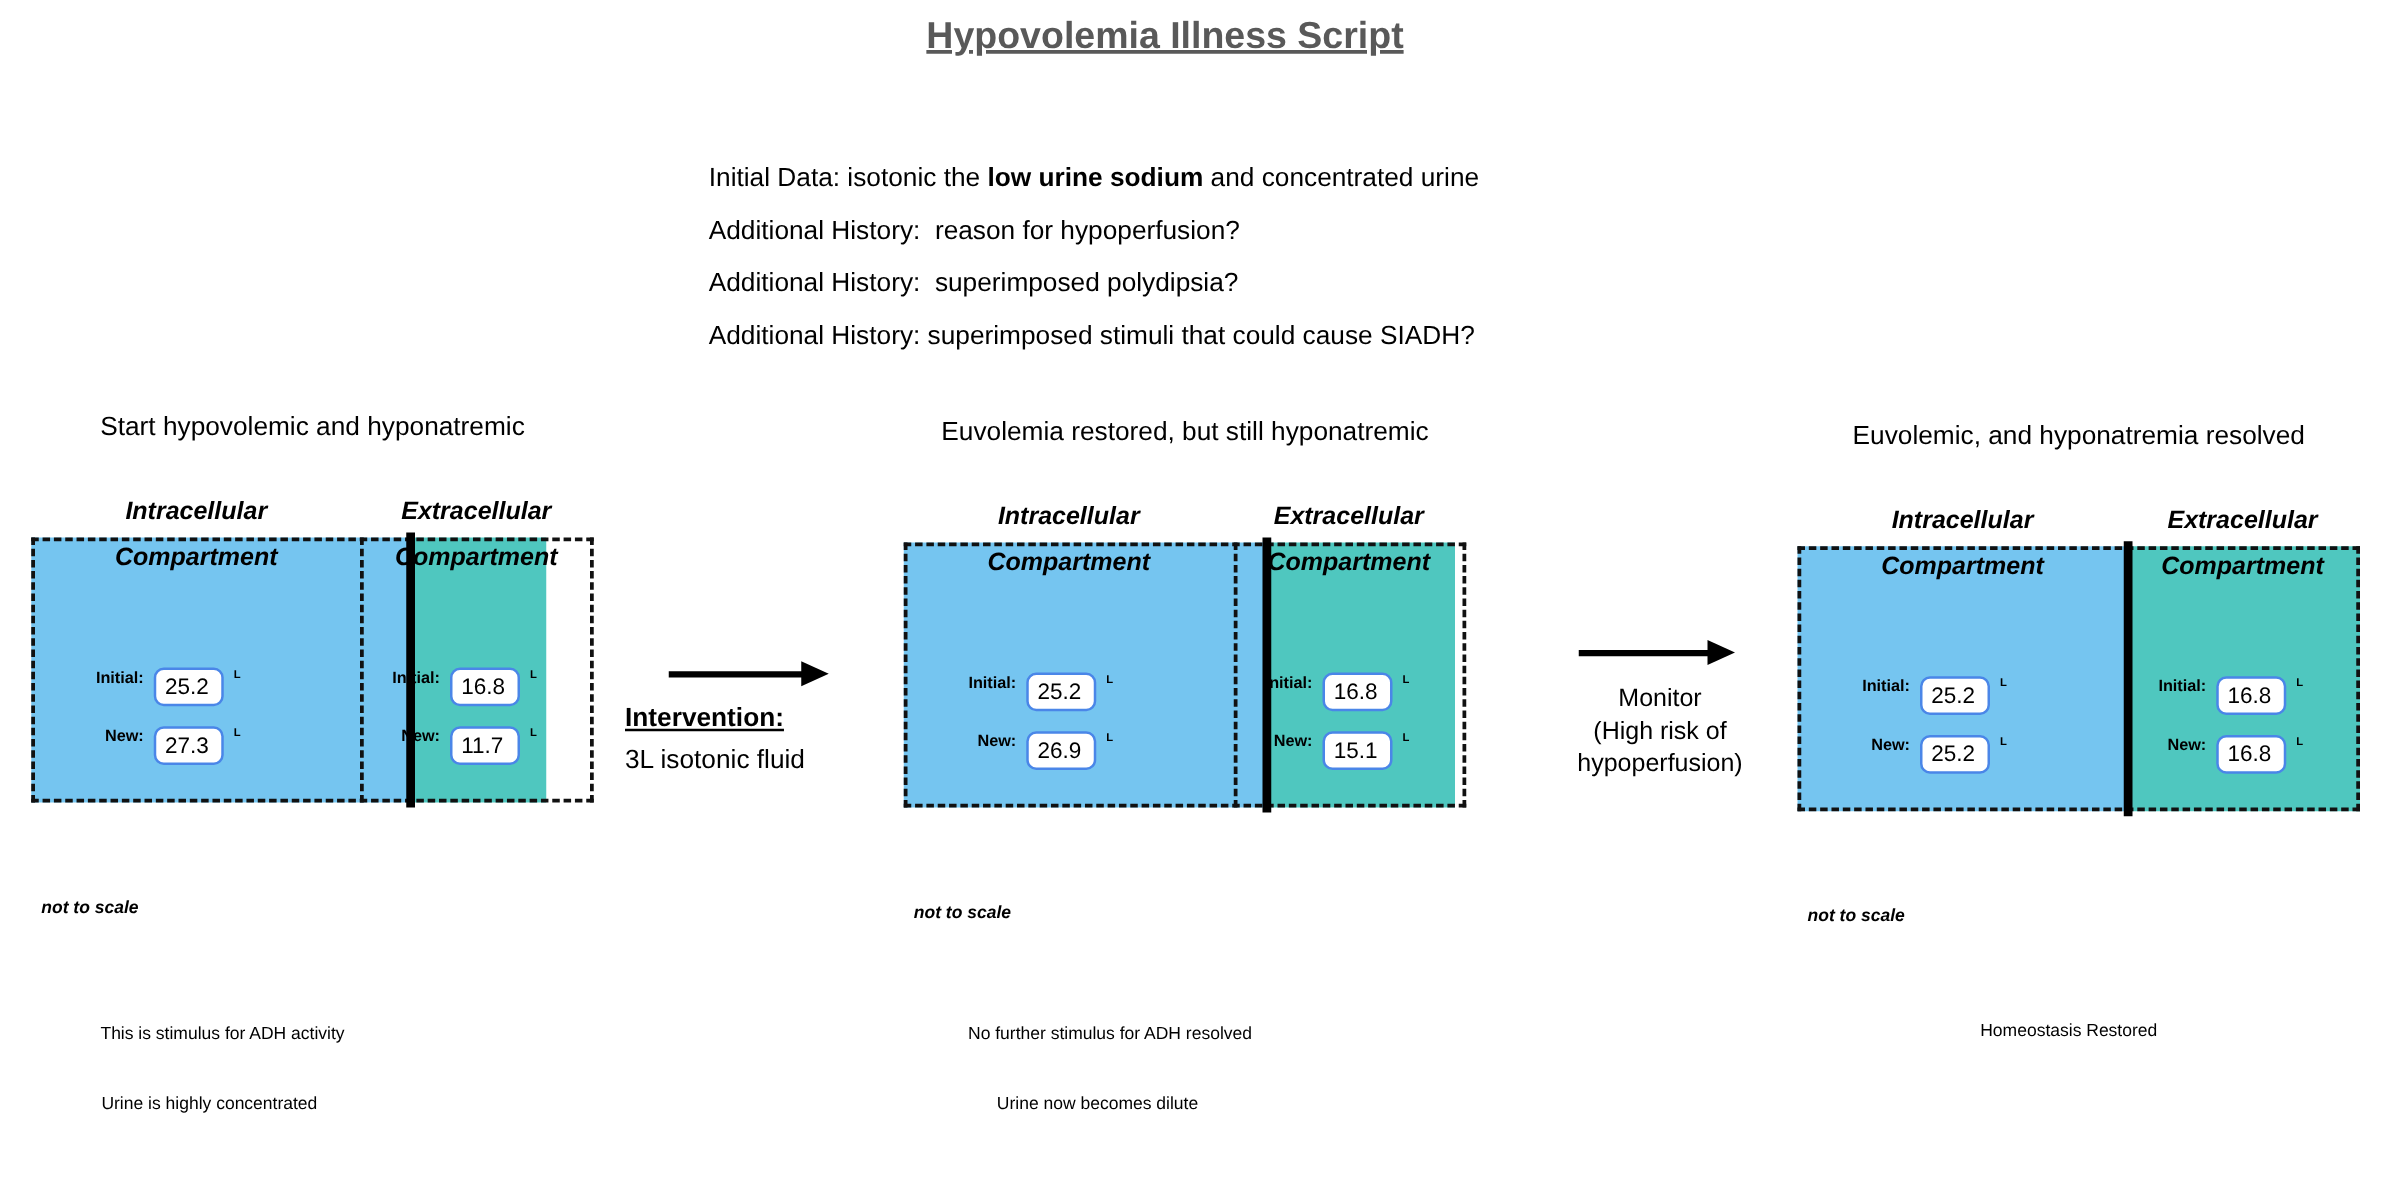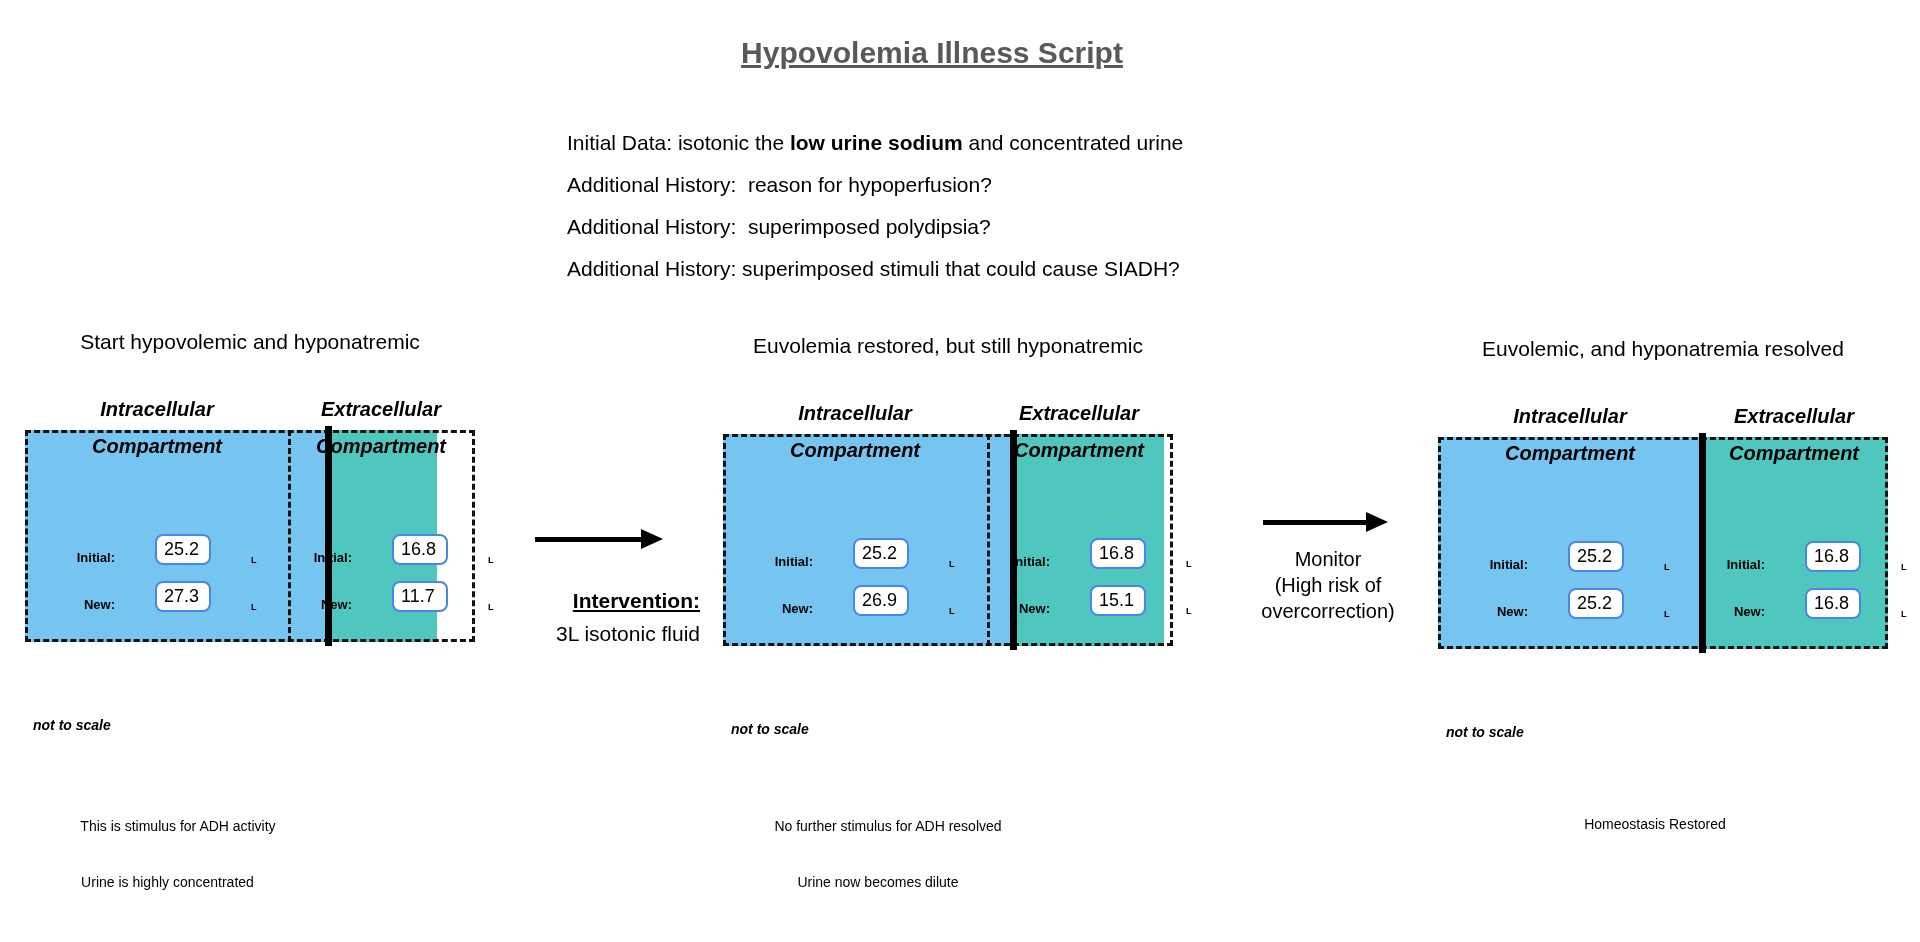--- a/index.html
+++ b/index.html
@@ -3,21 +3,21 @@
 <meta charset="utf-8">
 <style>
   html,body{margin:0;padding:0;background:#fff;}
   body{width:1920px;height:942px;position:relative;overflow:hidden;
        font-family:"Liberation Sans",sans-serif;color:#000;}
   #stage{position:absolute;inset:0;}
 
   
   #main-title{position:absolute;left:682px;top:12px;width:500px;text-align:center;
     font-size:30px;font-weight:700;text-decoration:underline;
-    color:var(--title-gray,#595959);margin-top:24px;}
+    color:var(--title-gray,#595959);}
 
   
   #notes{position:absolute;left:567px;top:122px;font-size:21px;line-height:42px;}
   #notes .bold-seg{font-weight:700;}
 
   
   .panel{position:absolute;width:450px;height:420px;}
   #p1{left:25px;top:330px;}
   #p2{left:723px;top:334px;}
   #p3{left:1438px;top:337px;}
@@ -43,21 +43,21 @@
   #p2 .blue{width:290px;} #p2 .teal{left:290px;width:151px;}
   #p2 .dash-divider{left:264px;} #p2 .membrane{left:287px;}
   #p3 .blue{width:264px;} #p3 .teal{left:264px;width:186px;}
   #p3 .dash-divider{left:264px;} #p3 .membrane{left:261px;}
 
   .comp-label{position:absolute;top:5px;transform:translateX(-50%);
       font-style:italic;font-weight:700;font-size:20px;z-index:2;white-space:nowrap;}
   .comp-intra{left:132px;}
   .comp-extra{left:356px;}
 
-  .row{position:absolute;display:flex;align-items:flex-end;z-index:2;gap:32px;}
+  .row{position:absolute;display:flex;align-items:flex-start;z-index:2;}
   .row .lbl{width:62px;text-align:right;font-size:13px;font-weight:700;margin-right:8px;}
   .row .field{box-sizing:border-box;width:56px;height:31px;background:#fff;
       border:2px solid var(--field-border,#4A86E8);border-radius:8px;
       display:flex;align-items:center;padding-left:7px;font-size:18px;z-index:4;}
   .row .unit{font-size:9px;font-weight:700;margin-left:8px;}
   .intra-initial{left:28px;top:104px;}
   .intra-new{left:28px;top:151px;}
   .extra-initial{left:265px;top:104px;}
   .extra-new{left:265px;top:151px;}
 
@@ -65,21 +65,21 @@
 
   
   .arrow{position:absolute;height:20px;}
   .arrow .shaft{position:absolute;left:0;right:18px;top:8px;height:5px;background:#000;}
   .arrow .head{position:absolute;right:0;top:0;width:0;height:0;
       border-top:10px solid transparent;border-bottom:10px solid transparent;
       border-left:22px solid #000;}
   #arrow1{left:535px;top:529px;width:128px;}
   #arrow2{left:1263px;top:512px;width:125px;}
 
-  #arrow1-label{position:absolute;left:500px;top:589px;width:200px;text-align:right;}
+  #arrow1-label{position:absolute;left:500px;top:563px;width:200px;text-align:left;}
   #arrow1-label .a-title{font-size:21px;font-weight:700;text-decoration:underline;}
   #arrow1-label .a-sub{font-size:21px;margin-top:9px;}
   #arrow2-label{position:absolute;left:1228px;top:546px;width:200px;text-align:center;
       font-size:20px;line-height:26px;}
 
   
   .caption{position:absolute;text-align:center;font-size:14px;}
   #cap-1a{left:28px;width:300px;top:818px;}
   #cap-1b{left:20px;width:295px;top:874px;}
   #cap-2a{left:738px;width:300px;top:818px;}
@@ -214,21 +214,21 @@
     <div class="a-sub">3L isotonic fluid</div>
   </div>
 
   <div class="arrow" id="arrow2">
     <div class="shaft"></div>
     <div class="head"></div>
   </div>
   <div id="arrow2-label">
     <div>Monitor</div>
     <div>(High risk of</div>
-    <div>overcorrection)</div>
+    <div>hypoperfusion)</div>
   </div>
 
   <div class="caption" id="cap-1a">This is stimulus for ADH activity</div>
   <div class="caption" id="cap-1b">Urine is highly concentrated</div>
   <div class="caption" id="cap-2a">No further stimulus for ADH resolved</div>
   <div class="caption" id="cap-2b">Urine now becomes dilute</div>
   <div class="caption" id="cap-3a">Homeostasis Restored</div>
 
 </div>
 

